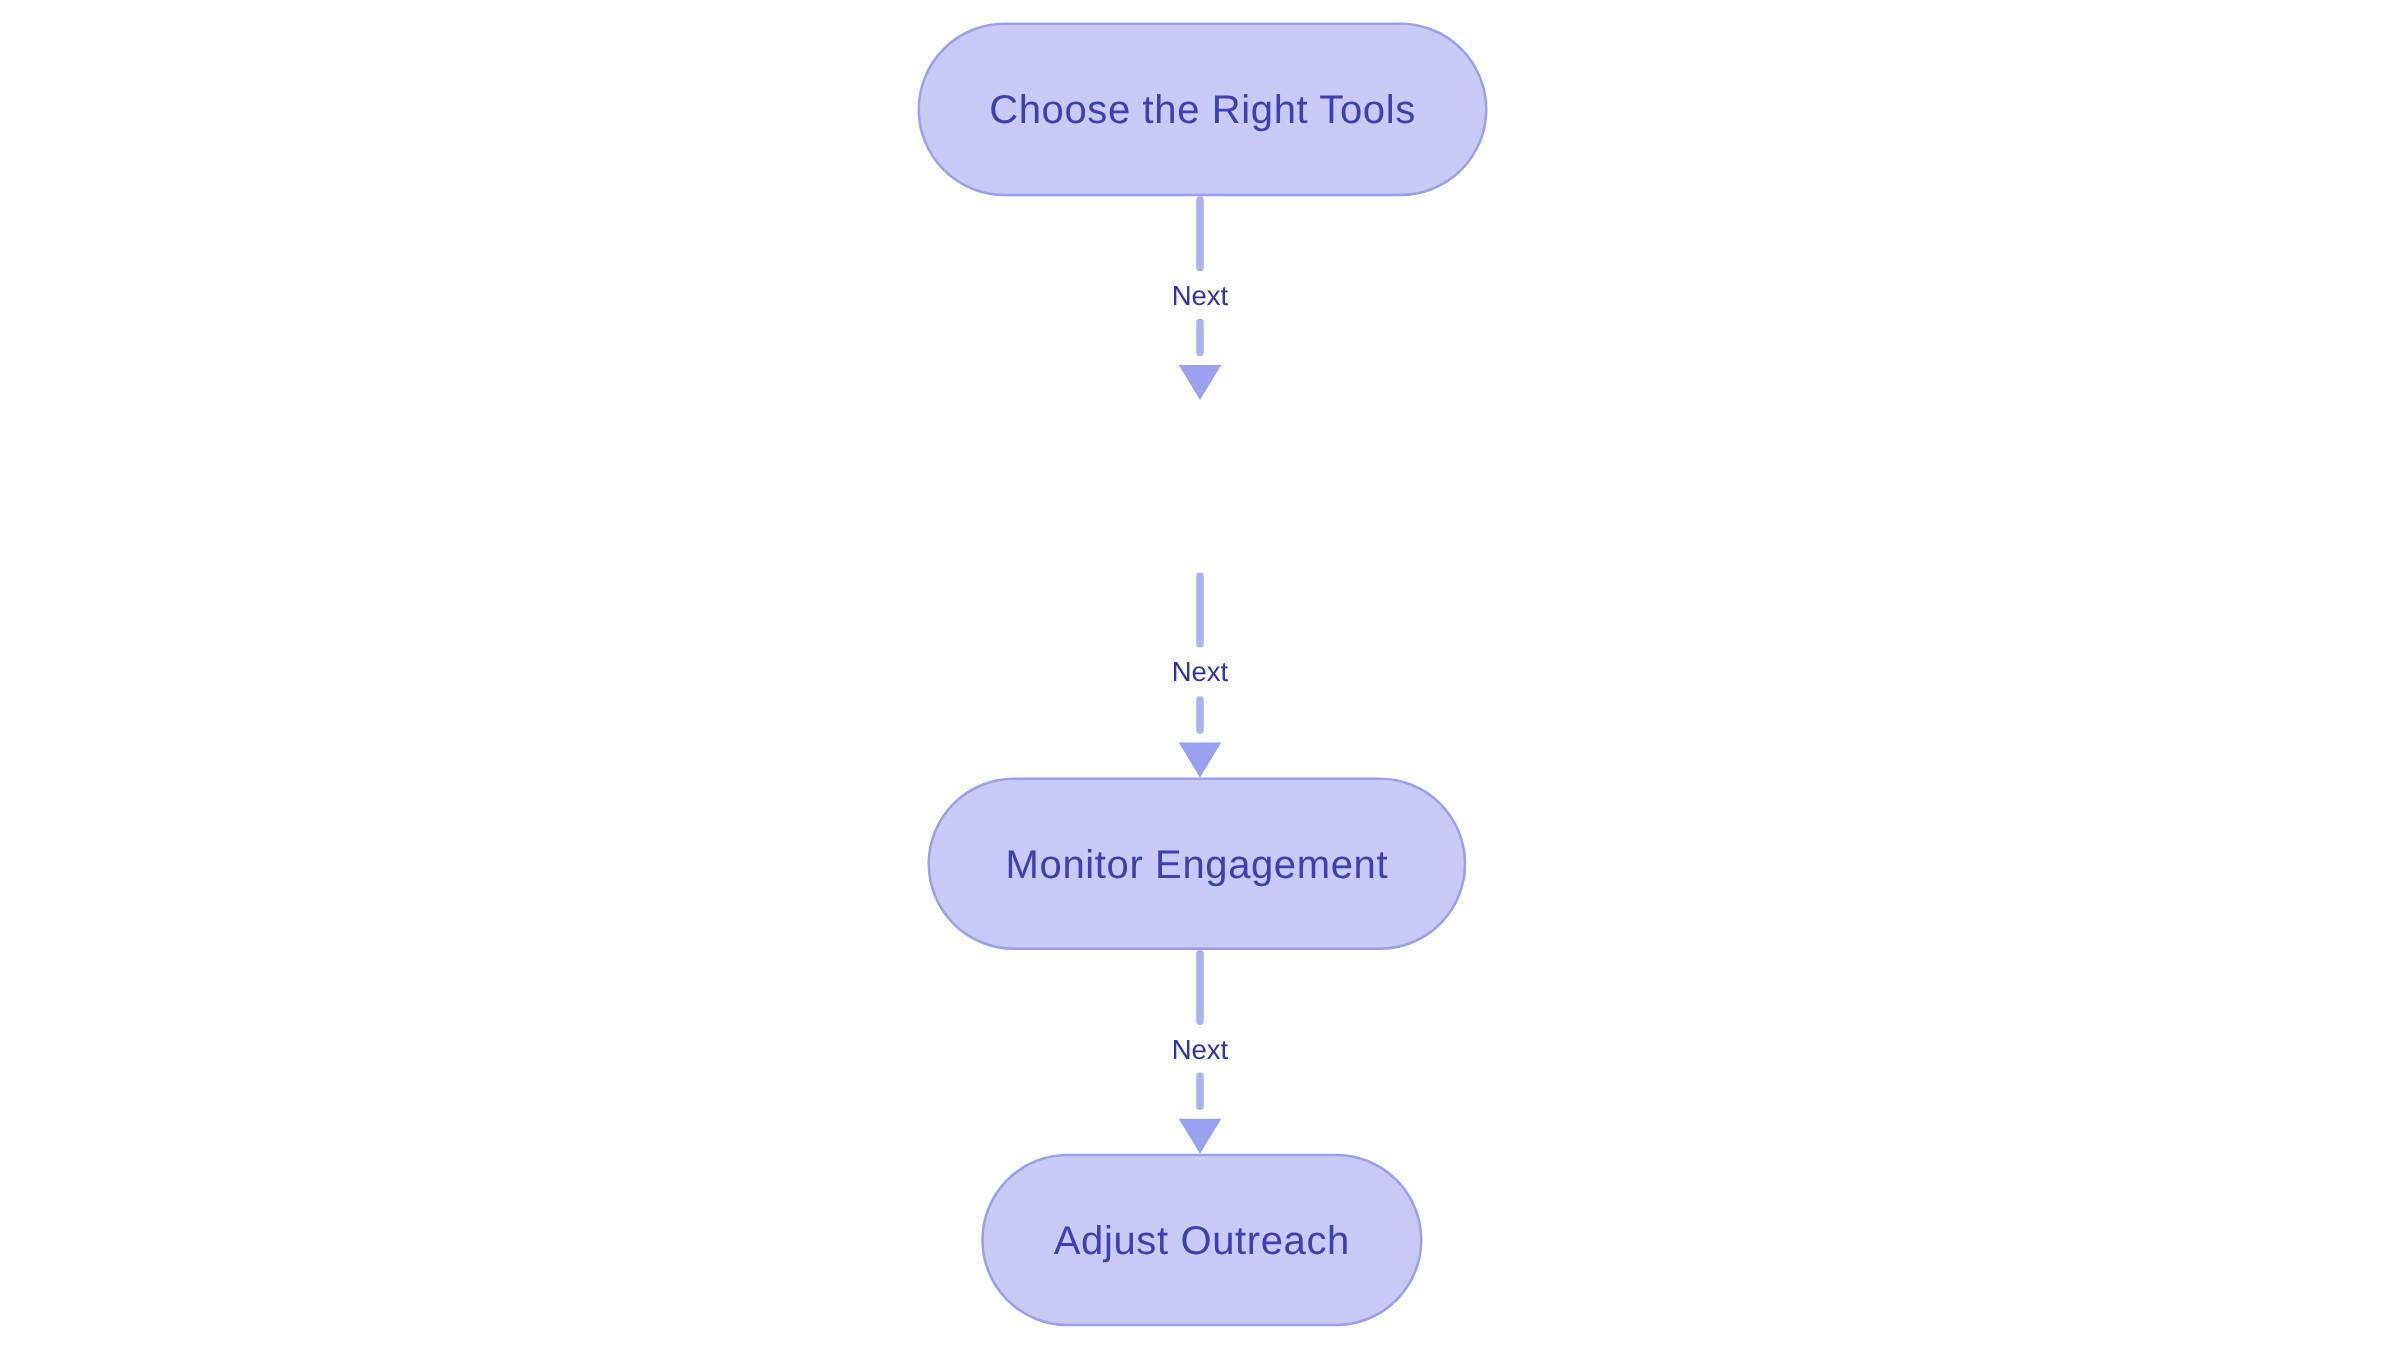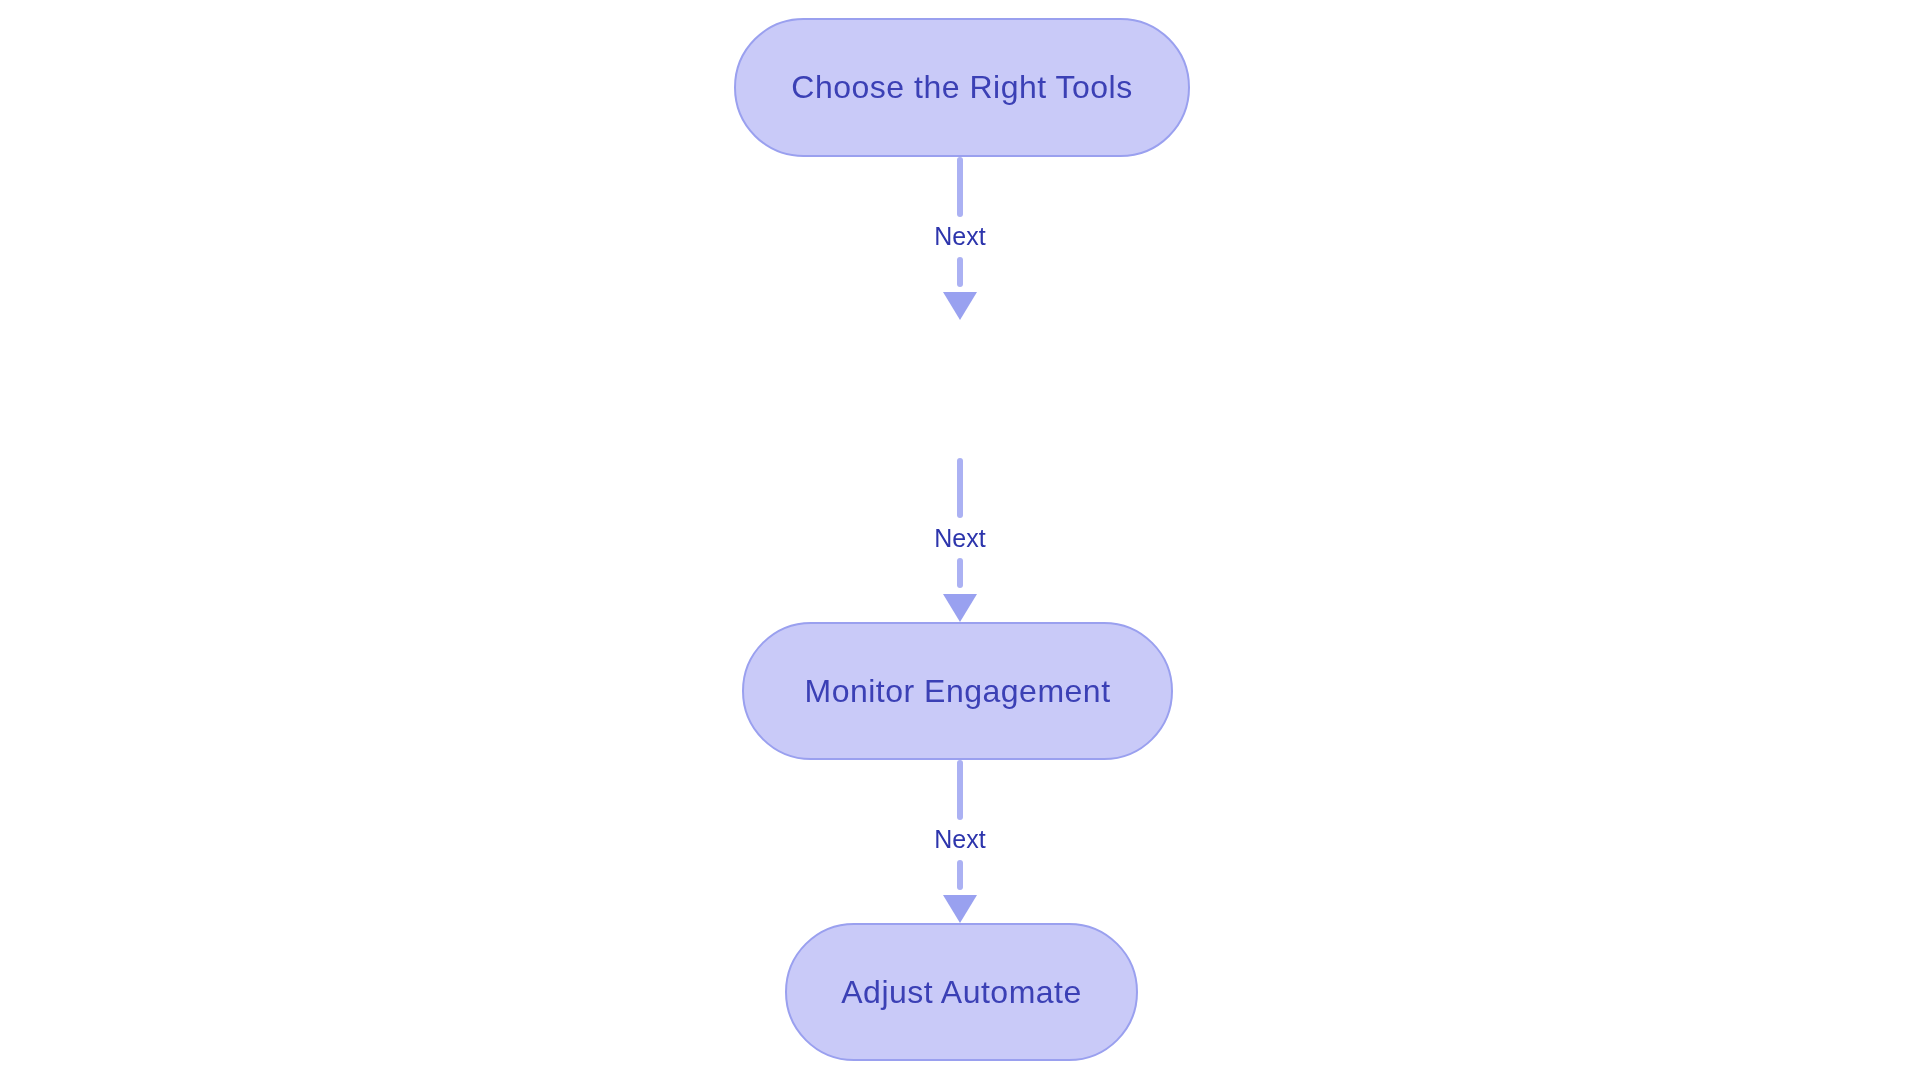--- a/index.html
+++ b/index.html
@@ -46,21 +46,21 @@
     justify-content: space-between;
   }
   .line-segment {
     width: 6px;
     border-radius: 3px;
     background: var(--connector-line);
   }
   .seg-top { height: 60px; }
   .seg-bottom { height: 30px; }
   .edge-label {
-    font-size: 25px;
+    font-size: 22px;
     line-height: 1.15;
     color: var(--edge-label);
     white-space: nowrap;
   }
   .arrowhead {
     width: 0; height: 0;
     border-left: 17px solid transparent;
     border-right: 17px solid transparent;
     border-top: 28px solid var(--arrowhead);
   }
@@ -102,16 +102,16 @@
   </div>
 
   <div class="connector connector-2">
     <div class="line-segment seg-top"></div>
     <span class="edge-label">Next</span>
     <div class="line-segment seg-bottom"></div>
     <div class="arrowhead"></div>
   </div>
 
   <div class="node node-3">
-    <span class="node-label">Adjust Automate</span>
+    <span class="node-label">Adjust Outreach</span>
   </div>
 
 </div>
 
 </body></html>

